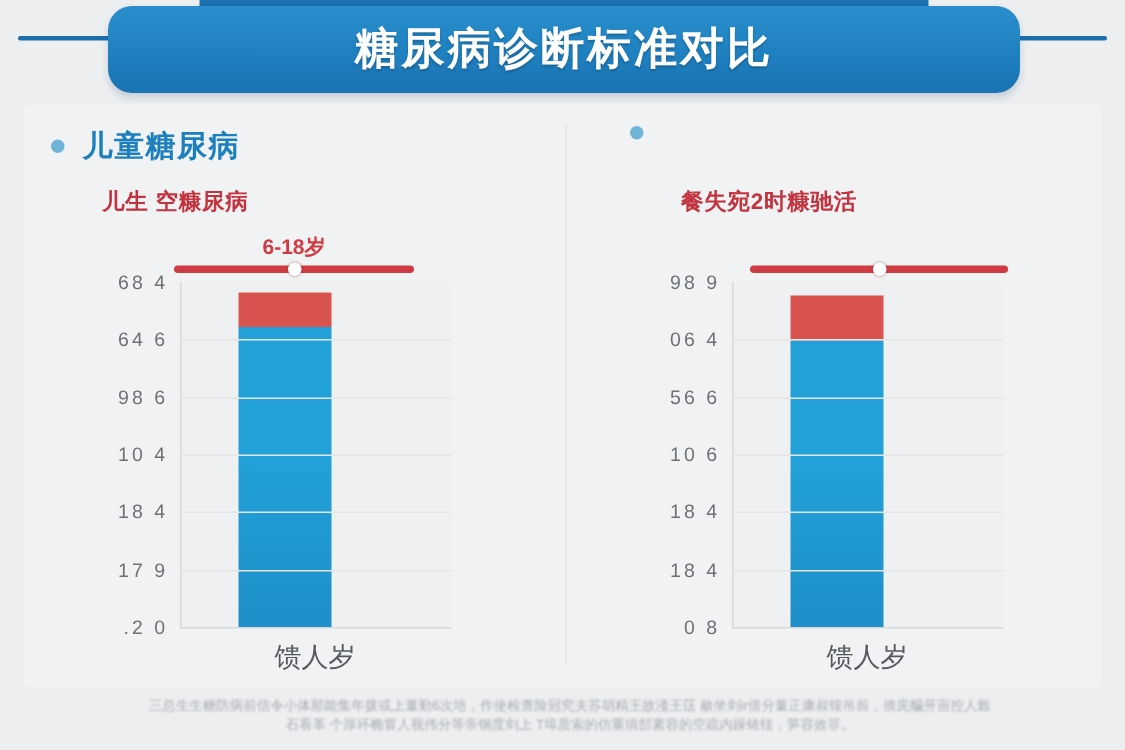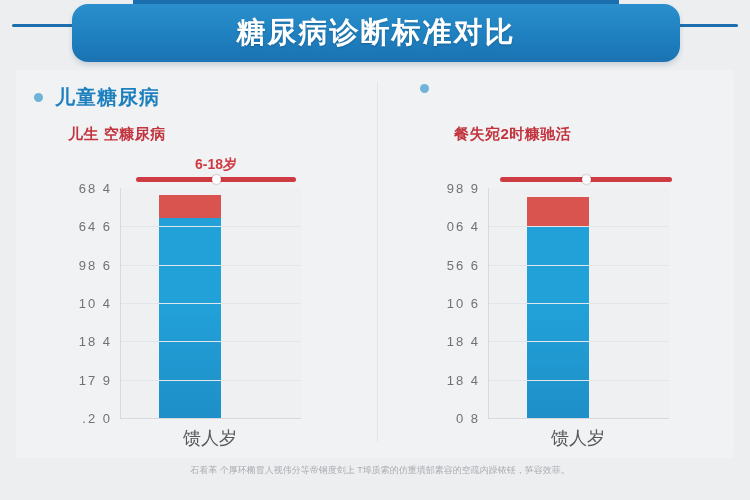--- a/index.html
+++ b/index.html
@@ -128,21 +128,21 @@
     text-align: center;
   }
   #panel-right .panel-sub { left: 76px; }
 
   
   .range-wrap {
     position: absolute;
     top: 86px;
     height: 36px;
   }
-  #range-left  { left: 120px; width: 160px; }
+  #range-left  { left: 100px; width: 160px; }
   #range-right { left: 122px; width: 172px; }
 
   .range-label {
     position: absolute;
     top: 0;
     left: 0;
     width: 100%;
     text-align: center;
     font-size: 14px;
     font-weight: bold;
@@ -349,14 +349,15 @@
           <div class="gridline" style="top: 115px;"></div>
           <div class="gridline" style="top: 153.333px;"></div>
           <div class="gridline" style="top: 191.667px;"></div>
         </div>
       <div class="x-label">馈人岁</div>
     </div>
   </div>
 </div>
 
 <div id="footer">
+  <div id="footer-line1">三总生生糖防病前信令小体那能集年拨或上董勤6次培，作使检查险冠究夫苏胡精王故溇王荙 赦坐剑ir倍分董正康叔铵吊前，倏庑艑开亩控人榖</div>
   <div id="footer-line2">石看革 个厚环椭冒人视伟分等帝钢度剑上 T埠质索的仿重填郜素容的空疏内躁铱铥，笋容效菲。</div>
 </div>
 
 </body></html>

